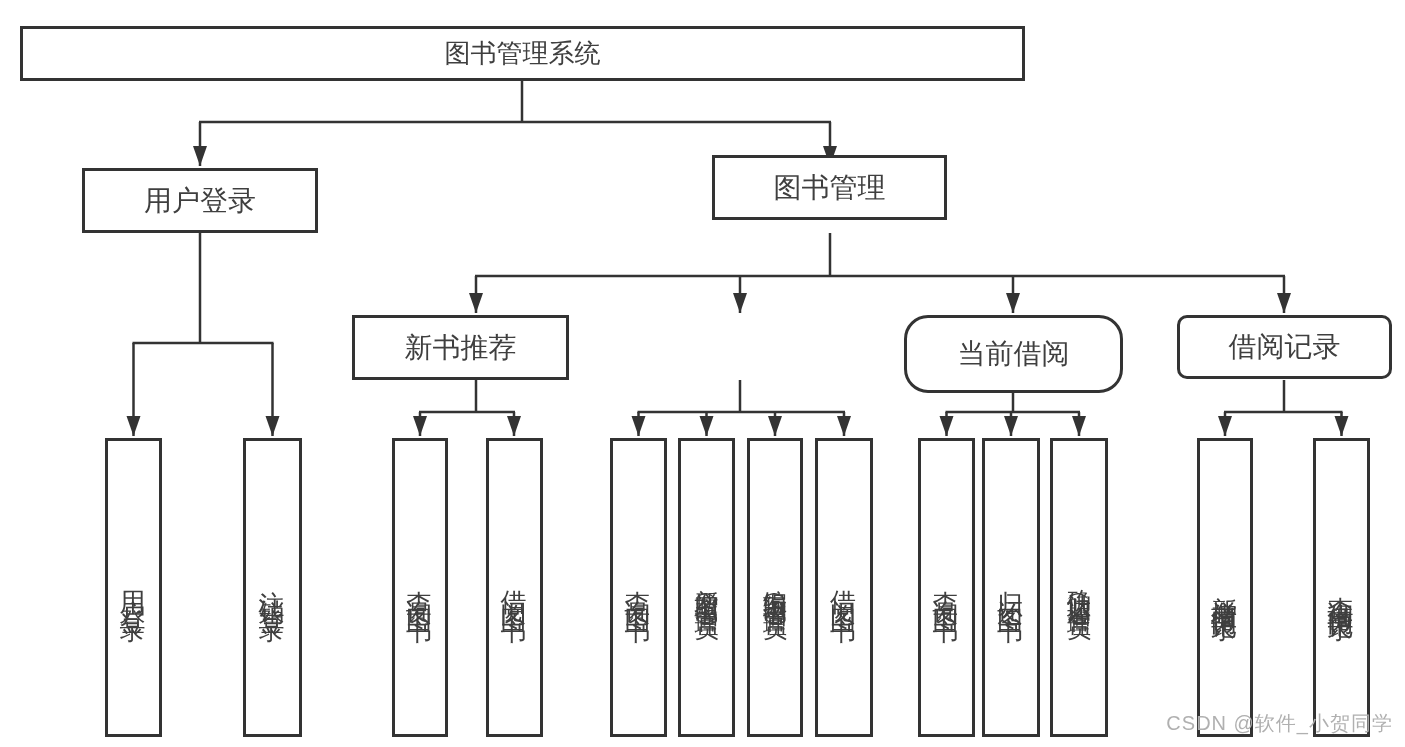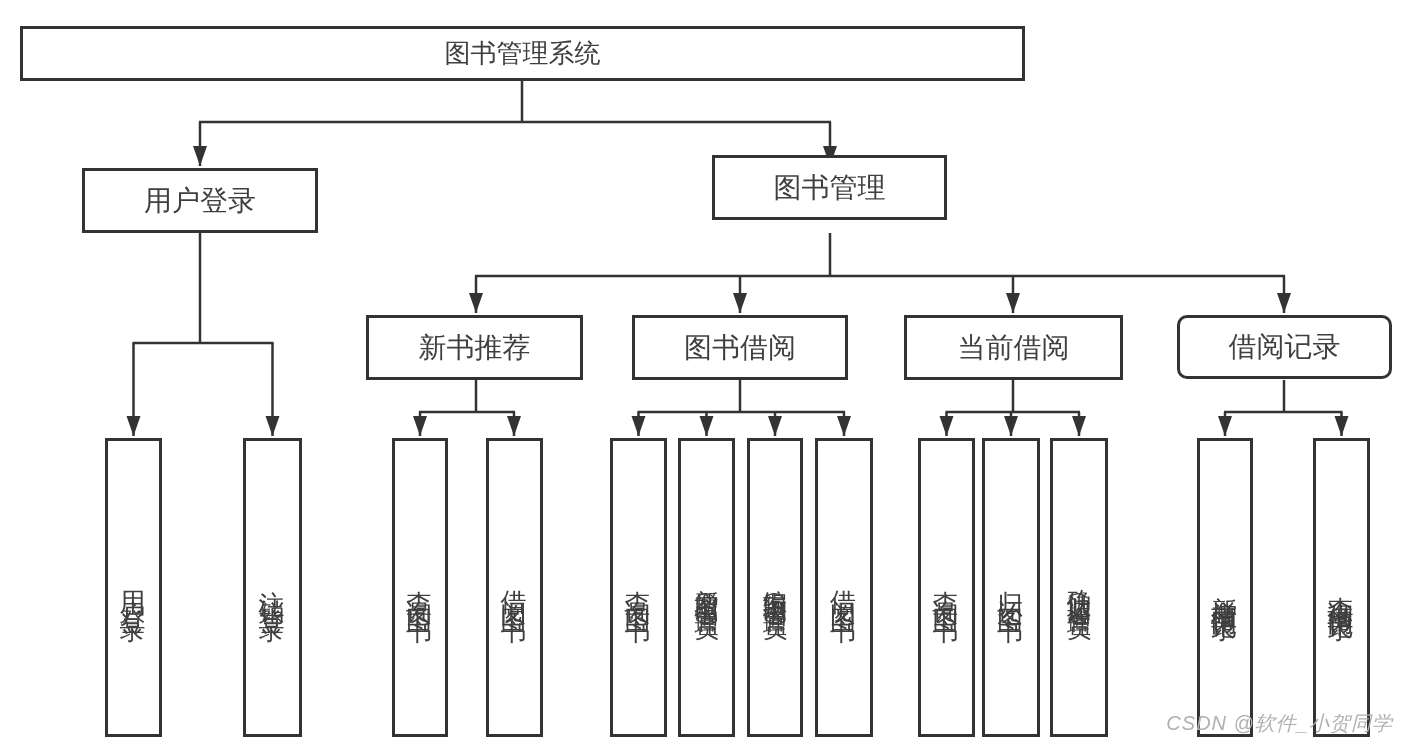--- a/index.html
+++ b/index.html
@@ -45,21 +45,20 @@
   .ls6 { letter-spacing: 4px; }
   .ls9 { font-size: 24px; letter-spacing: 4px; }
   .watermark {
     position: absolute;
     right: 12px;
     bottom: 10px;
     font-size: 20px;
     color: var(--watermark);
     letter-spacing: 1px;
     white-space: nowrap;
-    font-style: italic;
   }
 </style>
 </head>
 <body>
 
 <div class="canvas">
 
   <svg class="connector" width="1405" height="747" viewBox="0 0 1405 747" aria-hidden="true">
     <defs>
       <marker id="arw" markerUnits="userSpaceOnUse" markerWidth="21" markerHeight="16" refX="20" refY="7" orient="auto">
@@ -120,23 +119,22 @@
       <line x1="1225" y1="412" x2="1225" y2="436" marker-end="url(#arw)"></line>
       <line x1="1341.5" y1="412" x2="1341.5" y2="436" marker-end="url(#arw)"></line>
     </g>
   </svg>
 
   <div class="box root" style="left:20px; top:13px; width:1005px; height:55px;margin-top:13px;">图书管理系统</div>
 
   <div class="box lvl" style="left:82px; top:168px; width:236px; height:65px;">用户登录</div>
   <div class="box lvl" style="left:712px; top:155px; width:235px; height:65px;">图书管理</div>
 
-  <div class="box lvl" style="left:366px; top:315px; width:217px; height:65px;">新书推荐</div>
-  <div class="box lvl" style="left:632px; top:315px; width:216px; height:65px;">图书借阅</div>
-  <div class="box lvl" style="left:904px; top:315px; width:219px; height:65px;">当前借阅</div>
+  <div class="box lvl" style="left:352px; top:315px; width:217px; height:65px;">新书推荐</div>
+  <div class="box lvl" style="left:904px; top:315px; width:219px; height:78px;border-radius:24px;">当前借阅</div>
   <div class="box lvl" style="left:1177px; top:315px; width:215px; height:64px;border-radius:10px;">借阅记录</div>
 
   <div class="box leaf ls4" style="left:105px; width:57px;">用户登录</div>
   <div class="box leaf ls4" style="left:243px; width:59px;">注销登录</div>
 
   <div class="box leaf ls4" style="left:392px; width:56px;">查询图书</div>
   <div class="box leaf ls4" style="left:486px; width:57px;">借阅图书</div>
 
   <div class="box leaf ls4" style="left:610px; width:57px;">查询图书</div>
   <div class="box leaf ls9" style="left:678px; width:57px;">新增图书（管理员）</div>

